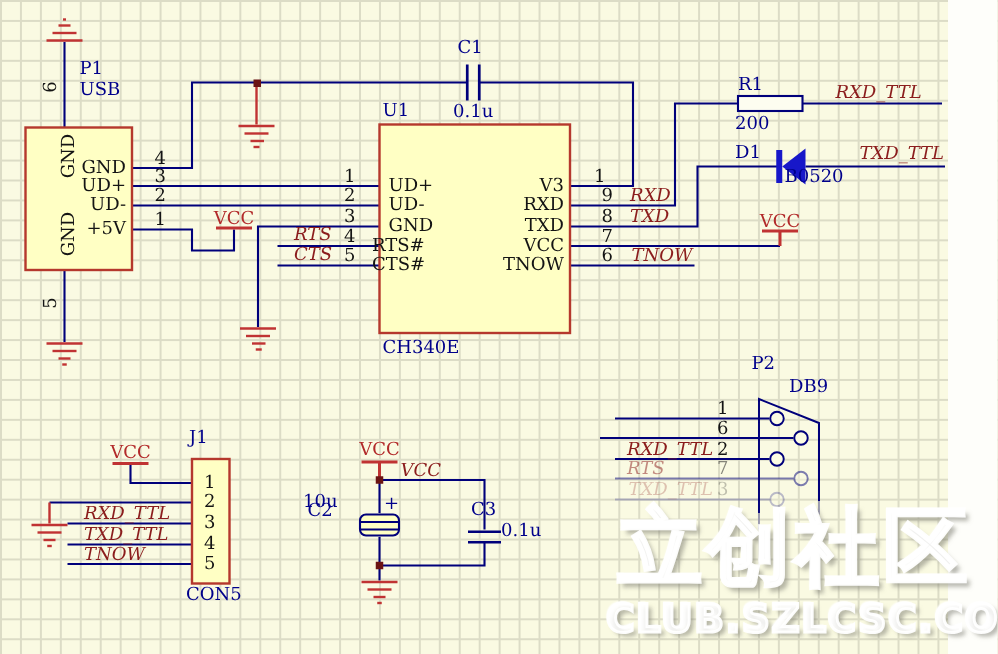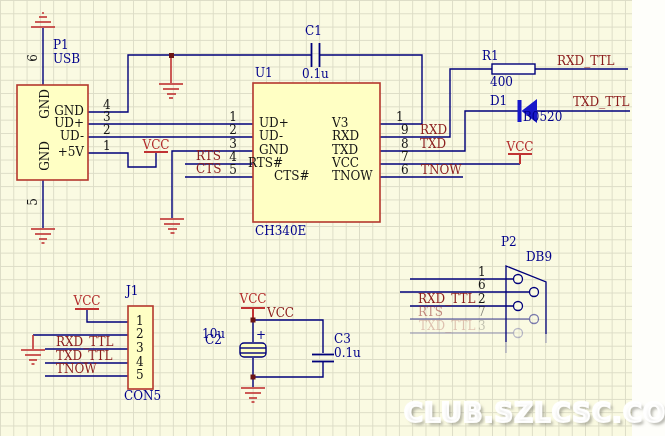--- a/index.html
+++ b/index.html
@@ -7,25 +7,25 @@
     position:relative;width:665px;height:436px;overflow:hidden;
     background-color:#FAFAE2;
     background-image:linear-gradient(#DCDCC6 1px, transparent 1px),
                      linear-gradient(90deg,#DCDCC6 1px, transparent 1px);
     background-size:13.3px 13.3px;
     font-family:"DejaVu Serif", serif;
   }
   #gfx{position:absolute;left:0;top:0;}
   .t{position:absolute;font-size:12px;line-height:12px;white-space:nowrap;}
   .blue{color:#00008B;}
-  .red{color:#8B1D1D;}
+  .red{color:#8B1D1D;font-style:italic;}
   .blk{color:#141414;}
   .pw{color:#B22A2A;}
   .ra30{width:30px;text-align:right;}
-  .ra44{width:44px;}
+  .ra44{width:44px;text-align:right;}
   .ra10{width:10px;text-align:right;}
   .ctr{transform:translateX(-50%);}
   .rot{transform:translate(-50%,-50%) rotate(-90deg);}
   .f50{opacity:.5;}
   .f25{opacity:.25;}
   .wm{
     position:absolute;font-family:"DejaVu Sans",sans-serif;font-weight:bold;
     color:rgba(255,255,255,.78);
     -webkit-text-stroke:2px rgba(255,255,255,.95);
     text-shadow:3px 3px 3px rgba(125,125,115,.55), -1px -1px 1px rgba(255,255,255,.9);
@@ -189,47 +189,47 @@
   <span class="t blk" style="left:103px;top:111px">3</span>
   <span class="t blk" style="left:103px;top:124px">2</span>
   <span class="t blk" style="left:103px;top:140px">1</span>
 
   <span class="t blue" style="left:255px;top:67px">U1</span>
   <span class="t blue" style="left:255px;top:225px">CH340E</span>
   <span class="t blk" style="left:259px;top:117px">UD+</span>
   <span class="t blk" style="left:259px;top:130px">UD-</span>
   <span class="t blk" style="left:259px;top:144px">GND</span>
   <span class="t blk" style="left:248px;top:157px">RTS#</span>
-  <span class="t blk" style="left:274px;top:170px">CTS#</span>
+  <span class="t blk" style="left:248px;top:170px">CTS#</span>
   <span class="t blk ra44" style="left:332px;top:117px">V3</span>
   <span class="t blk ra44" style="left:332px;top:130px">RXD</span>
   <span class="t blk ra44" style="left:332px;top:144px">TXD</span>
   <span class="t blk ra44" style="left:332px;top:157px">VCC</span>
   <span class="t blk ra44" style="left:332px;top:170px">TNOW</span>
   <span class="t blk ra10" style="left:227px;top:111px">1</span>
   <span class="t blk ra10" style="left:227px;top:124px">2</span>
   <span class="t blk ra10" style="left:227px;top:138px">3</span>
   <span class="t blk ra10" style="left:227px;top:151px">4</span>
   <span class="t blk ra10" style="left:227px;top:164px">5</span>
   <span class="t blk" style="left:396px;top:111px">1</span>
   <span class="t blk" style="left:401px;top:124px">9</span>
   <span class="t blk" style="left:401px;top:138px">8</span>
   <span class="t blk" style="left:401px;top:151px">7</span>
   <span class="t blk" style="left:401px;top:164px">6</span>
 
   <span class="t blue" style="left:305px;top:25px">C1</span>
   <span class="t blue" style="left:302px;top:68px">0.1u</span>
-  <span class="t blue" style="left:482px;top:50px">R1</span>
-  <span class="t blue" style="left:490px;top:76px">400</span>
+  <span class="t blue" style="left:492px;top:50px">R1</span>
+  <span class="t blue" style="left:490px;top:76px">200</span>
   <span class="t blue" style="left:490px;top:95px">D1</span>
   <span class="t blue" style="left:523px;top:111px">B0520</span>
   <span class="t blue" style="left:205px;top:334px">C2</span>
   <span class="t blue" style="left:202px;top:328px">10u</span>
   <span class="t blue" style="left:256px;top:329px">+</span>
-  <span class="t blue" style="left:334px;top:333px">C3</span>
+  <span class="t blue" style="left:314px;top:333px">C3</span>
   <span class="t blue" style="left:334px;top:347px">0.1u</span>
 
   <span class="t red" style="left:196px;top:150px">RTS</span>
   <span class="t red" style="left:196px;top:163px">CTS</span>
   <span class="t red" style="left:420px;top:124px">RXD</span>
   <span class="t red" style="left:420px;top:138px">TXD</span>
   <span class="t red" style="left:421px;top:164px">TNOW</span>
   <span class="t red" style="left:557px;top:55px">RXD_TTL</span>
   <span class="t red" style="left:573px;top:96px">TXD_TTL</span>
   <span class="t pw ctr" style="left:156px;top:139px">VCC</span>
@@ -253,15 +253,16 @@
   <span class="t blue" style="left:526px;top:251px">DB9</span>
   <span class="t blk" style="left:478px;top:266px">1</span>
   <span class="t blk" style="left:478px;top:279px">6</span>
   <span class="t blk" style="left:478px;top:293px">2</span>
   <span class="t blk f50" style="left:478px;top:306px">7</span>
   <span class="t blk f25" style="left:478px;top:320px">3</span>
   <span class="t red" style="left:418px;top:293px">RXD_TTL</span>
   <span class="t red f50" style="left:418px;top:306px">RTS</span>
   <span class="t red f25" style="left:419px;top:320px">TXD_TTL</span>
 
+  <div class="wm wm-cn">立创社区</div>
   <div class="wm wm-url">CLUB.SZLCSC.COM</div>
 
 </div>
 
 </body></html>

